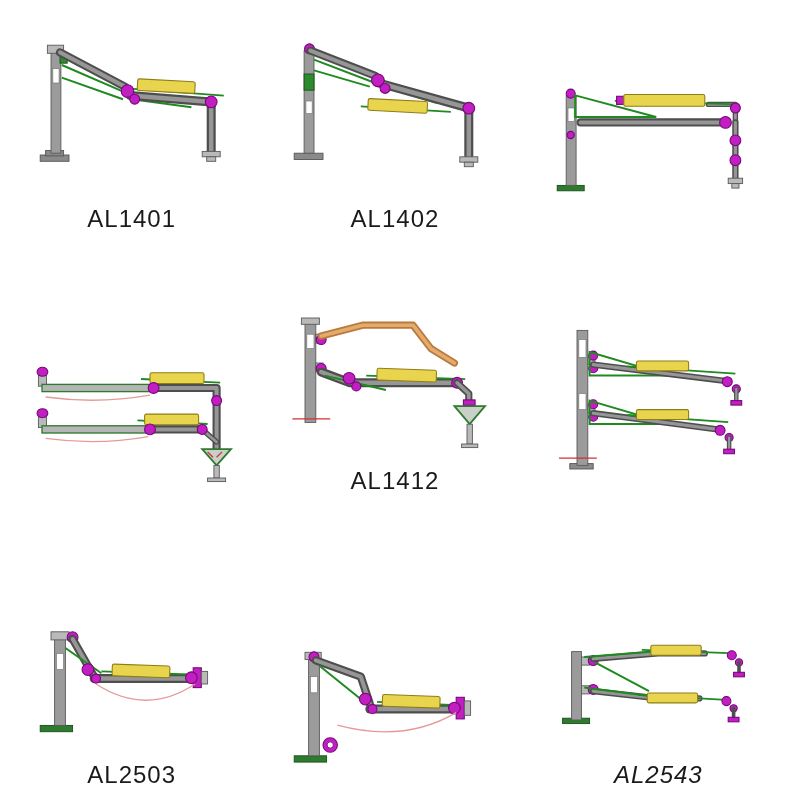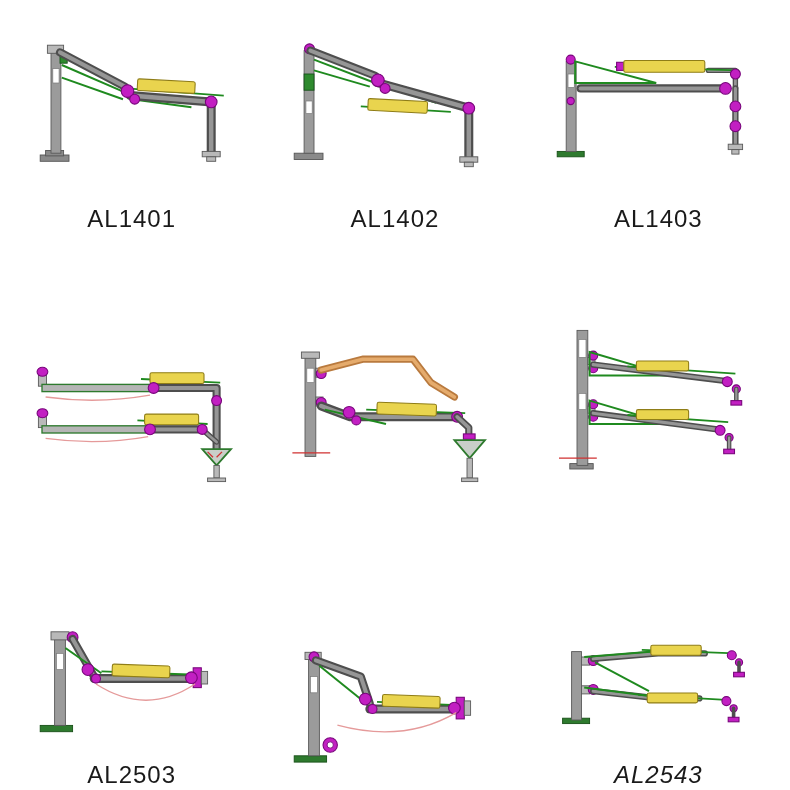--- a/index.html
+++ b/index.html
@@ -147,21 +147,20 @@
         <polyline class="pd" stroke-width="7" points="216,76 216,138"></polyline>
         <polyline class="pl" stroke-width="3.5" points="216,76 216,138"></polyline>
         <circle class="joint" cx="216" cy="60" r="5.5"></circle>
         <circle class="joint" cx="205" cy="76" r="6.5"></circle>
         <circle class="joint" cx="216" cy="96" r="6"></circle>
         <circle class="joint" cx="216" cy="118" r="6"></circle>
         <rect class="graypart" x="208" y="138" width="16" height="6"></rect>
         <rect class="graypart" x="212" y="144" width="8" height="5"></rect>
       </g>
     </svg>
-    <figcaption class="model-label">AL1403</figcaption>
   </figure>
 
   <figure class="cell r2" style="margin:0;">
     <svg viewBox="0 0 260 200">
       <g>
         <rect class="graypart" x="26" y="66" width="9" height="12"></rect>
         <ellipse class="joint" cx="30.5" cy="62" rx="6" ry="5"></ellipse>
         <rect class="graypart" x="26" y="112" width="9" height="12"></rect>
         <ellipse class="joint" cx="30.5" cy="108" rx="6" ry="5"></ellipse>
       </g>
@@ -233,20 +232,21 @@
       </g>
       <g>
         <polyline class="pd" stroke-width="8" points="199,112 212,124 212,136"></polyline>
         <polyline class="pl" stroke-width="4" points="199,112 212,124 212,136"></polyline>
         <rect class="joint" x="206" y="131" width="13" height="6"></rect>
         <polygon class="funnel" points="196,138 230,138 213,158"></polygon>
         <rect class="graypart" x="210" y="158" width="6" height="22"></rect>
         <rect class="graypart" x="204" y="180" width="18" height="4"></rect>
       </g>
     </svg>
+    <figcaption class="model-label">AL1412</figcaption>
   </figure>
 
   <figure class="cell r2" style="margin:0;">
     <svg viewBox="0 0 260 200">
       <g>
         <rect class="postbase" x="32" y="164" width="26" height="6"></rect>
         <rect class="post" x="40" y="16" width="12" height="150"></rect>
         <rect class="plate" x="42" y="26" width="8" height="20"></rect>
         <rect class="plate" x="42" y="86" width="8" height="18"></rect>
         <line class="red" x1="20" y1="158" x2="62" y2="158"></line>

